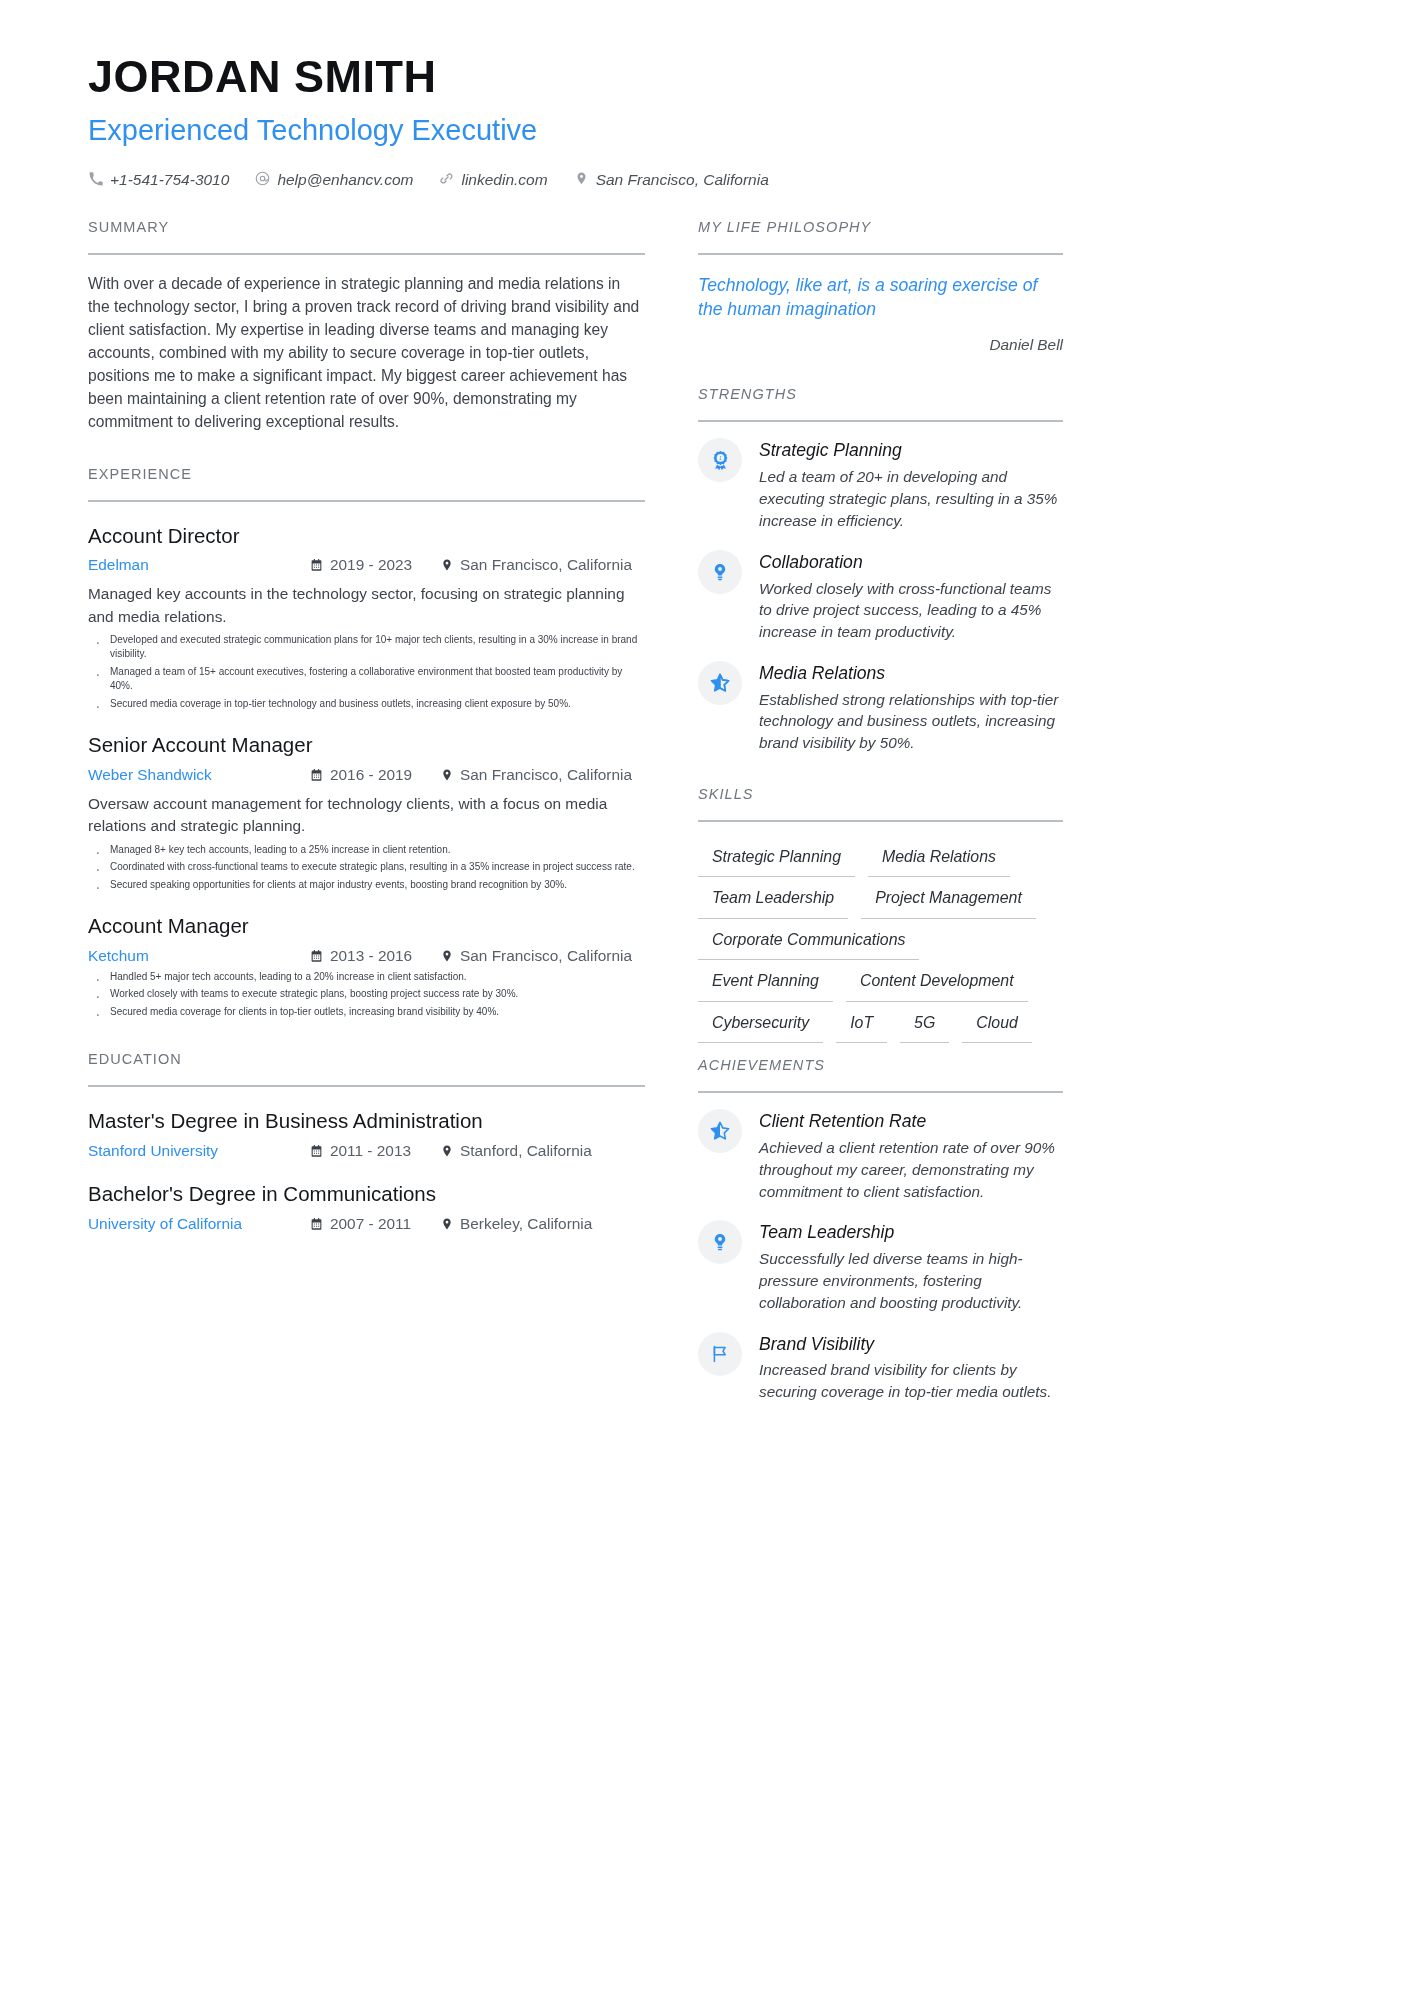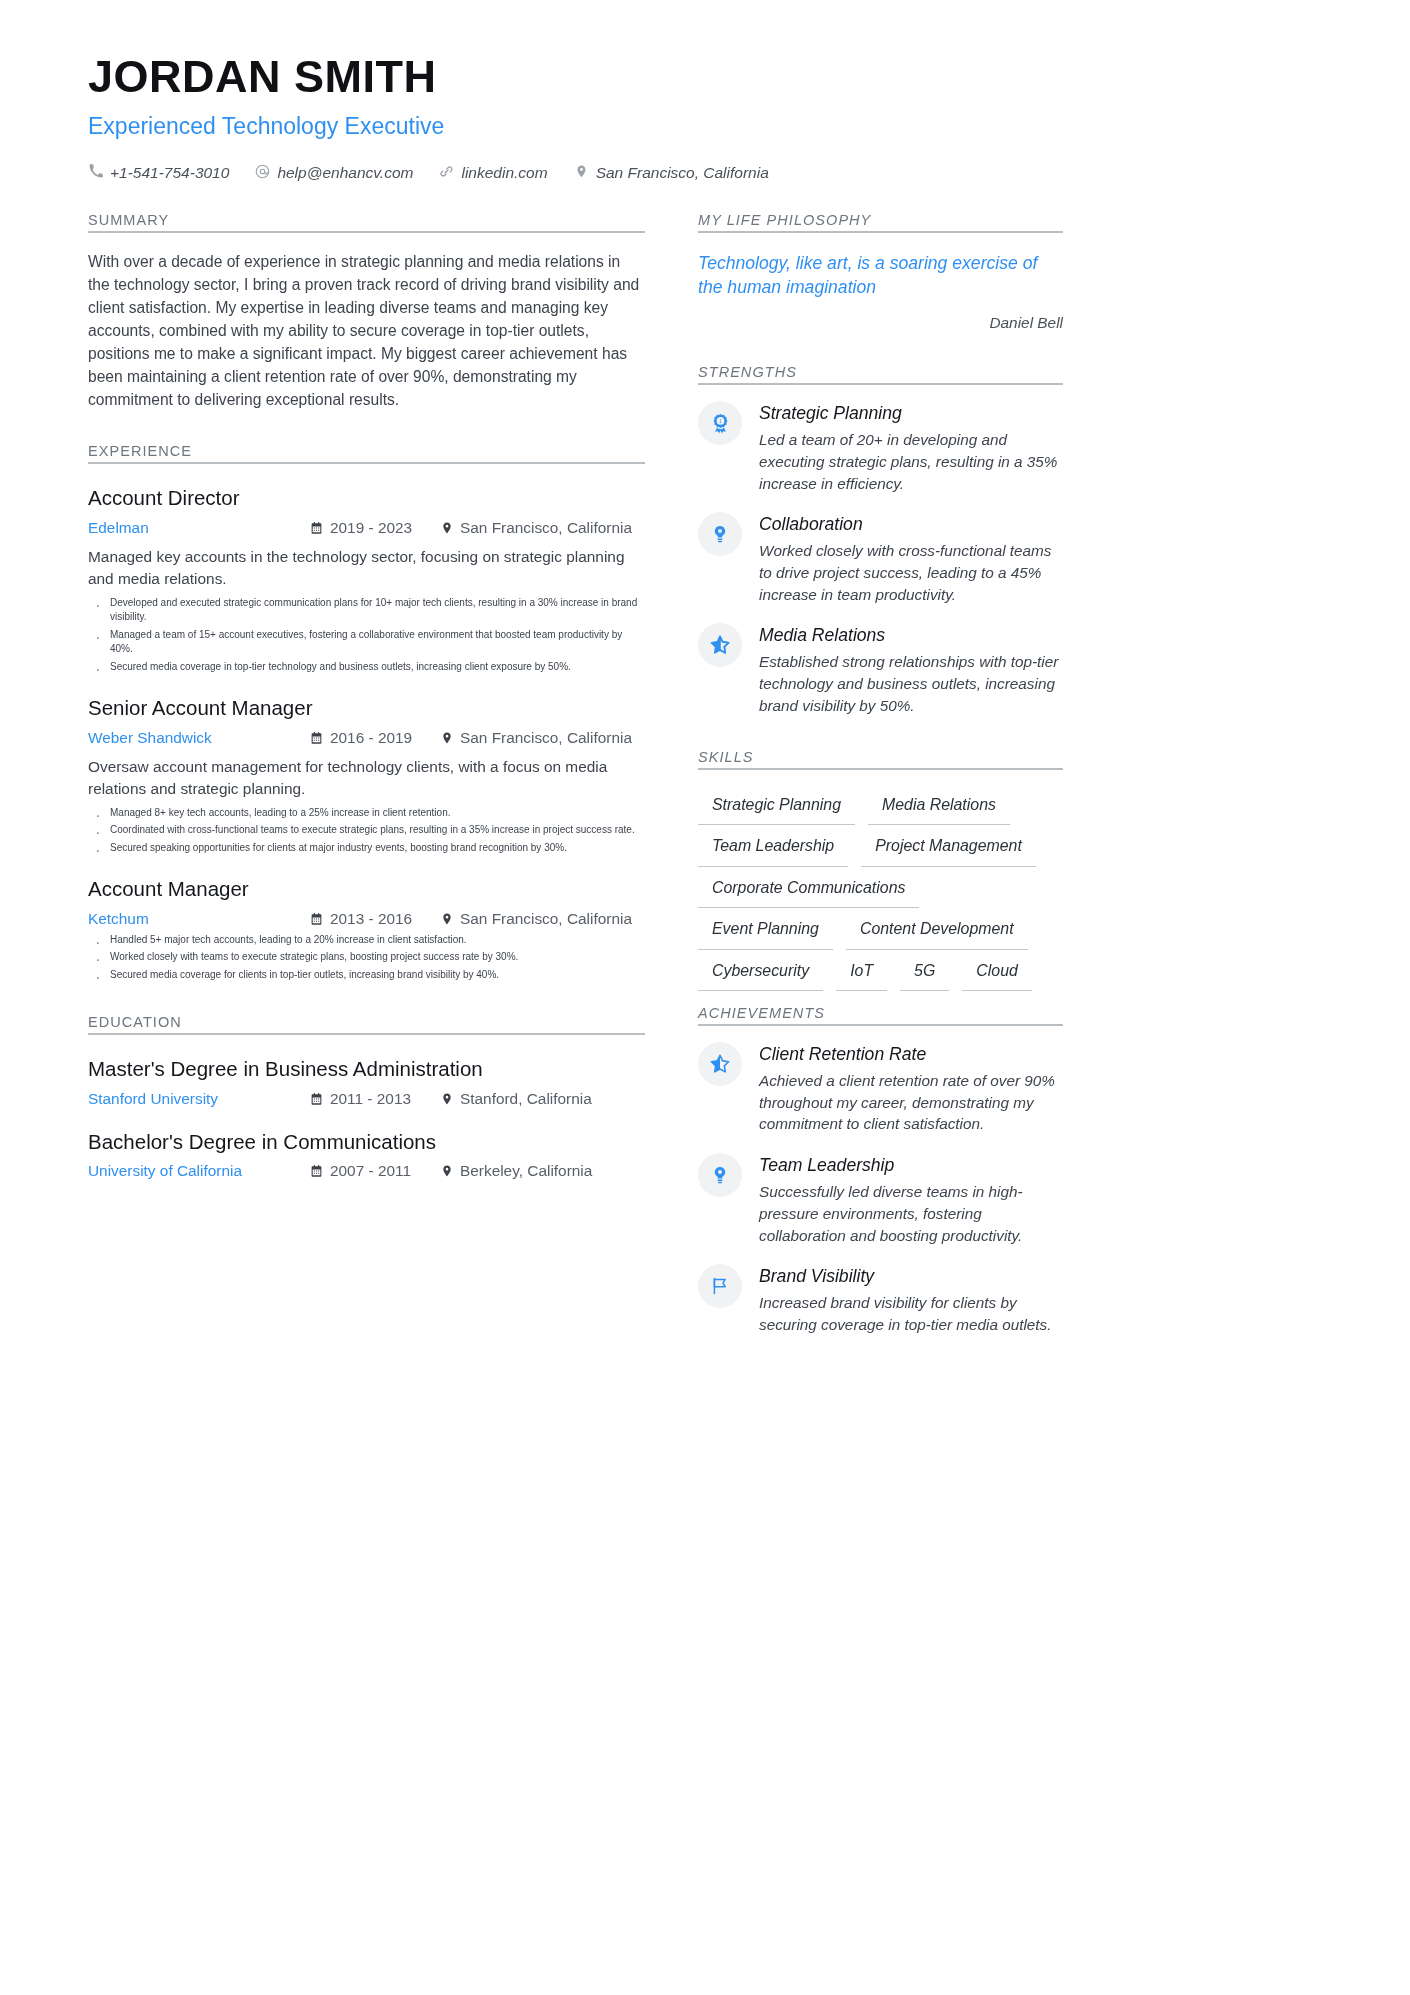--- a/index.html
+++ b/index.html
@@ -22,21 +22,21 @@
 
   
   .name {
     font-size: 45px;
     font-weight: bold;
     letter-spacing: 0.5px;
     color: #0f1114;
     line-height: 1.12;
   }
   .headline {
-    font-size: 23px;
+    font-size: 29px;
     color: #2f90f0;
     margin-top: 11px;
     line-height: 1.2;
   }
   .contact-row {
     display: flex;
     align-items: center;
     gap: 26px;
     margin-top: 23px;
     font-size: 15.5px;
@@ -69,21 +69,21 @@
   }
   .col-left  { width: 557px; flex: 0 0 557px; }
   .col-right { width: 365px; flex: 0 0 365px; font-style: italic; }
 
   
   .sec-title {
     font-size: 14.5px;
     letter-spacing: 1.05px;
     color: #6d757e;
     text-transform: uppercase;
-    padding-bottom: 3px;
+    padding-bottom: 18px;
     border-bottom: 2.5px solid #b9bec3;
     font-weight: normal;
   }
   .sec { margin-bottom: 0; }
   .sec + .sec { margin-top: 32px; }
 
   
   .summary-text {
     font-size: 15.6px;
     line-height: 1.47;

